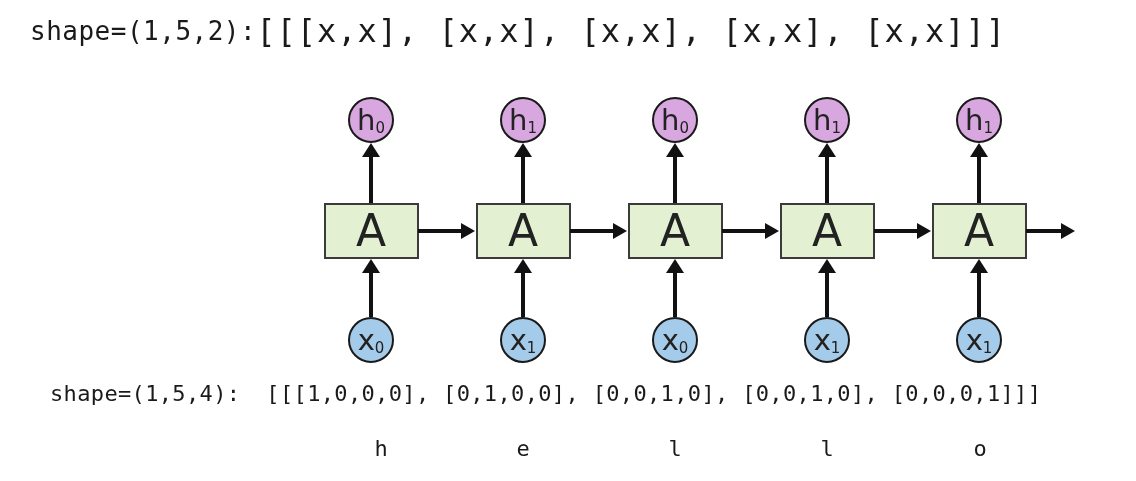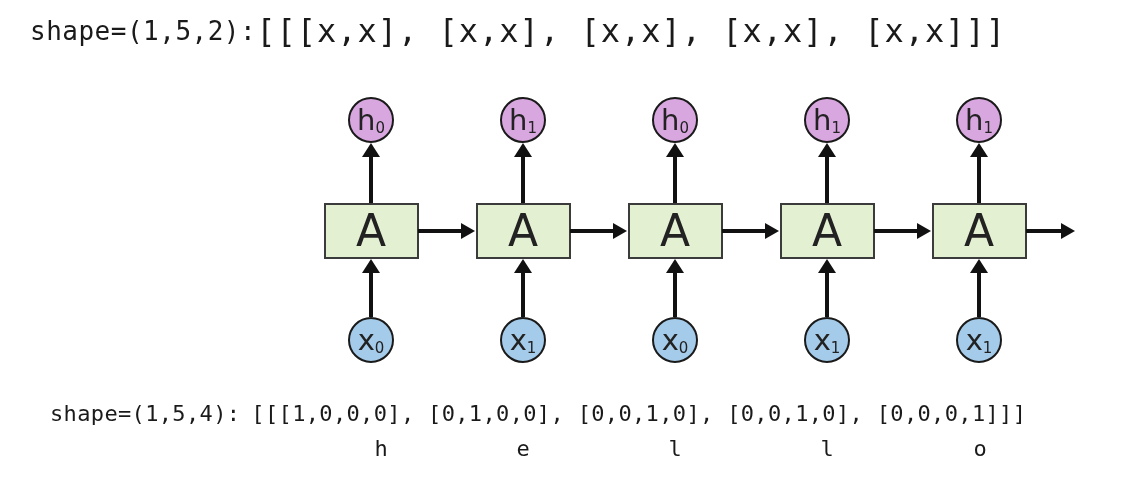--- a/index.html
+++ b/index.html
@@ -18,26 +18,26 @@
   .top-caption{
     position:absolute; left:30px; top:12px;
     display:flex; align-items:center;
     font-family:"DejaVu Sans Mono","Liberation Mono",monospace;
     white-space:pre; color:var(--text);
   }
   .top-caption .shape-label{font-size:26px; letter-spacing:0.5px;}
   .top-caption .array-text{font-size:32px; letter-spacing:1px; }
 
   .bottom-caption{
-    position:absolute; left:50px; top:401px;
+    position:absolute; left:50px; top:381px;
     display:flex; align-items:center;
     font-family:"DejaVu Sans Mono","Liberation Mono",monospace;
     font-size:22px; letter-spacing:0.35px; white-space:pre; color:var(--text);
   }
-  .bottom-caption .array-text{margin-left:11px;}
+  .bottom-caption .array-text{margin-left:26px;}
 
   .letter{
     position:absolute; top:436px; transform:translateX(-50%);
     font-family:"DejaVu Sans Mono","Liberation Mono",monospace;
     font-size:22px; color:var(--text); line-height:1.2;
   }
   .letter:nth-of-type(1){left:381px;}
   .letter:nth-of-type(2){left:523px;}
   .letter:nth-of-type(3){left:675px;}
   .letter:nth-of-type(4){left:827px;}

